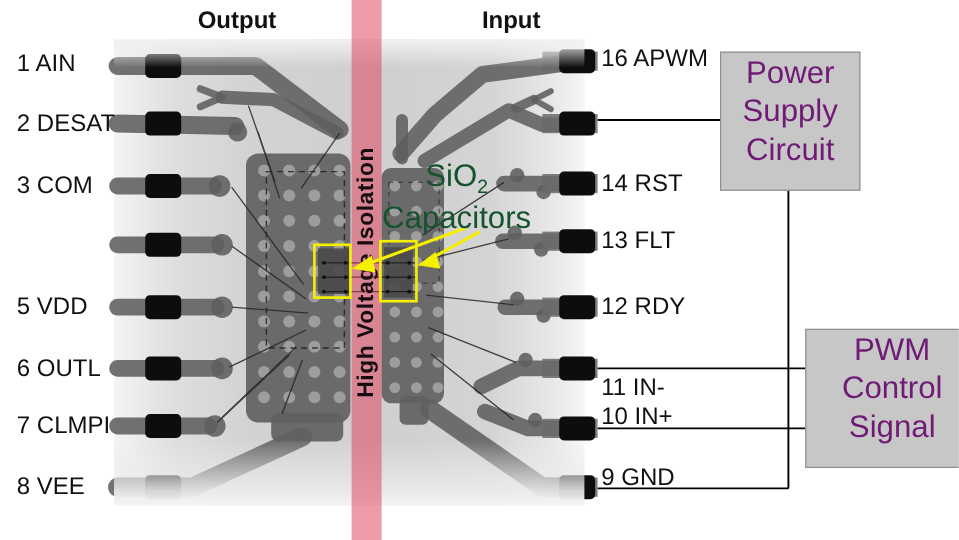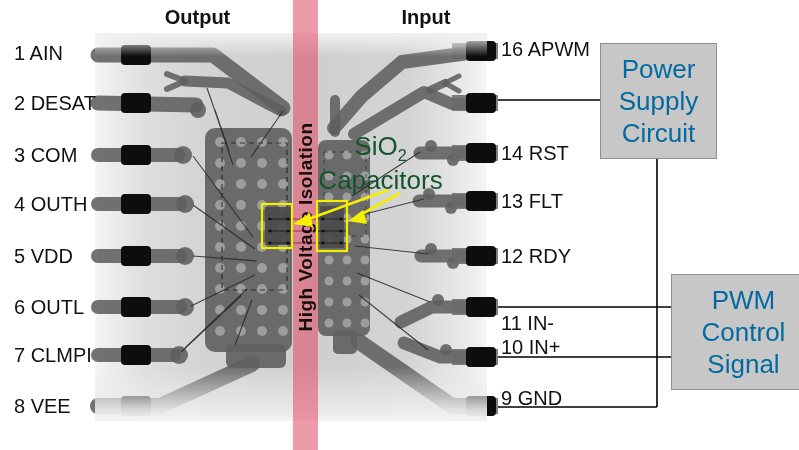--- a/index.html
+++ b/index.html
@@ -31,22 +31,22 @@
   .pin{position:absolute;font-size:20px;line-height:24px;white-space:nowrap;}
   .pin.right{left:501px;}
   .pin.left{left:14px;}
   .callout{
     position:absolute;left:318px;top:134px;width:125px;text-align:center;
     font-size:26px;line-height:25px;color:#14532d;font-weight:400;
   }
   .callout sub{font-size:0.62em;}
   .extbox{
     position:absolute;background:#c7c7c7;border:1px solid #8f8f8f;
-    display:flex;flex-direction:column;justify-content:center;align-items:center;
-    font-size:26px;line-height:32px;color:#0369a1;
+    display:flex;flex-direction:column;justify-content:flex-start;align-items:center;
+    font-size:26px;line-height:32px;color:#701a75;
   }
   .box-psu{left:600px;top:43px;width:115px;height:114px;}
   .box-pwm{left:671px;top:274px;width:111px;height:114px;padding-left:16px;}
 </style>
 </head>
 <body>
 
 <div class="stage">
 
   <div class="photo"></div>
@@ -285,21 +285,20 @@
     <div><span>SiO</span><sub>2</sub></div>
     <div>Capacitors</div>
   </div>
 
   <div class="hdr" style="left:155px;width:85px;">Output</div>
   <div class="hdr" style="left:386px;width:80px;">Input</div>
 
   <div class="pin left" style="top:41px;">1 AIN</div>
   <div class="pin left" style="top:91px;">2 DESAT</div>
   <div class="pin left" style="top:143px;">3 COM</div>
-  <div class="pin left" style="top:192px;">4 OUTH</div>
   <div class="pin left" style="top:244px;">5 VDD</div>
   <div class="pin left" style="top:295px;">6 OUTL</div>
   <div class="pin left" style="top:343px;">7 CLMPI</div>
   <div class="pin left" style="top:394px;">8 VEE</div>
 
   <div class="pin right" style="top:37px;">16 APWM</div>
   <div class="pin right" style="top:141px;">14 RST</div>
   <div class="pin right" style="top:189px;">13 FLT</div>
   <div class="pin right" style="top:244px;">12 RDY</div>
   <div class="pin right" style="top:283px;margin-top:28px;">11 IN-</div>

